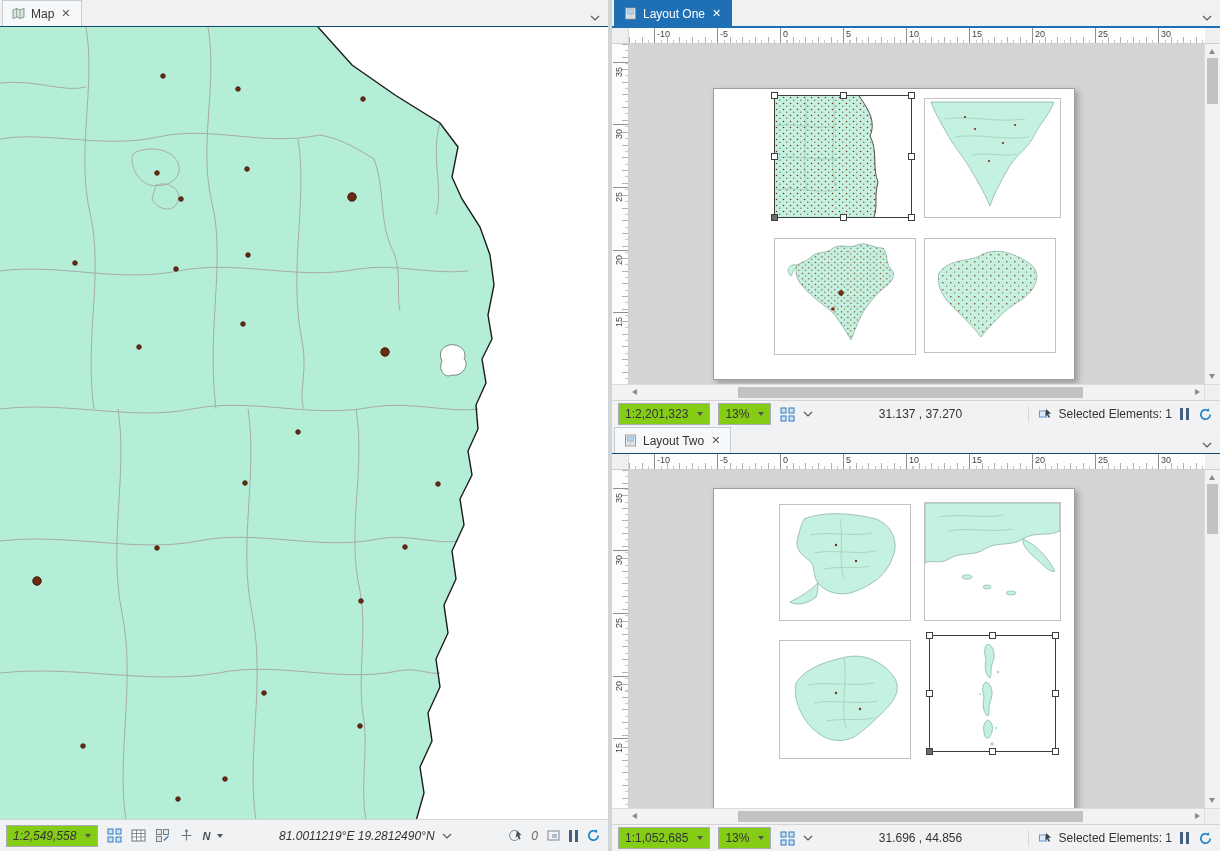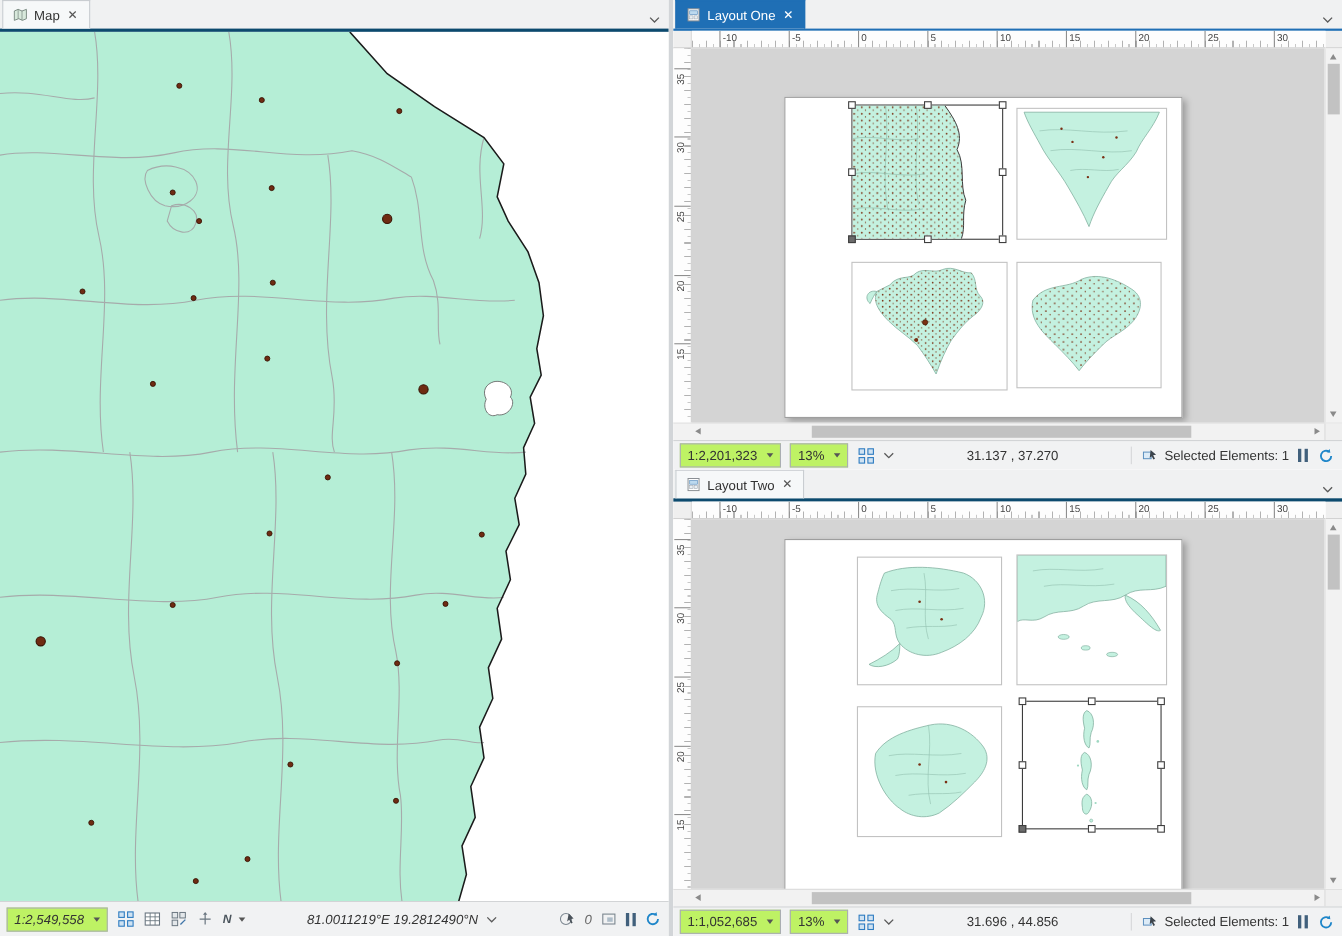--- a/index.html
+++ b/index.html
@@ -1,34 +1,34 @@
 <!DOCTYPE html>
 <html><head>
 <meta charset="utf-8">
 <style>
   html,body{margin:0;padding:0;background:#e4e4e4;}
   .app{position:relative;width:1220px;height:851px;overflow:hidden;
        font-family:"Liberation Sans",sans-serif;font-size:12px;color:#333;background:#e4e4e4;}
   .pane{position:absolute;background:#fff;display:flex;flex-direction:column;overflow:hidden;}
   
   .tabstrip{height:26px;background:#f0f1f2;display:flex;align-items:stretch;position:relative;flex:none;
-            border-bottom:3px solid #0c4a6e;}
+            border-bottom:1px solid #0c4a6e;}
   .tabstrip.active-strip{border-bottom:2px solid #1f6fb5;height:26px;}
   .tab{display:flex;align-items:center;gap:6px;padding:0 9px;margin-left:2px;
        background:#f6f8f9;border:1px solid #c9cdd1;border-bottom:none;color:#333;cursor:default;}
   .tab .x{font-size:11px;color:#555;padding:0 1px;}
   .tab.active{background:#1f6fb5;color:#fff;border-color:#1f6fb5;}
   .tab.active .x{color:#fff;}
   .strip-chevron{position:absolute;right:8px;top:10px;}
   
   .statusbar{flex:none;display:flex;align-items:center;gap:8px;padding:0 6px;background:#f1f2f3;
              border-top:1px solid #d2d4d6;font-size:12px;color:#333;}
   .statusbar.lay{height:26px;}
   .statusbar.mapbar{height:31px;font-style:italic;}
-  .combo{display:flex;align-items:center;background:#bef264;border:1px solid #aaaeb2;height:20px;
+  .combo{display:flex;align-items:center;background:#84cc16;border:1px solid #aaaeb2;height:20px;
          padding:0 6px;gap:9px;white-space:nowrap;}
   .arr{width:0;height:0;border-left:3.5px solid transparent;border-right:3.5px solid transparent;
        border-top:4px solid #555;flex:none;}
   .coords{flex:1;text-align:center;color:#333;white-space:nowrap;display:flex;align-items:center;justify-content:center;gap:7px;}
   .iconrow{display:flex;align-items:center;gap:7px;}
   .sicon{width:17px;height:17px;display:flex;align-items:center;justify-content:center;}
   .sep{width:1px;height:16px;background:#d6d8da;flex:none;}
   .nlab{font-weight:bold;color:#4a545c;font-size:11px;}
   .pause{display:flex;gap:3px;align-items:center;}
   .pause span{display:block;width:3px;height:12px;background:#41607c;}

